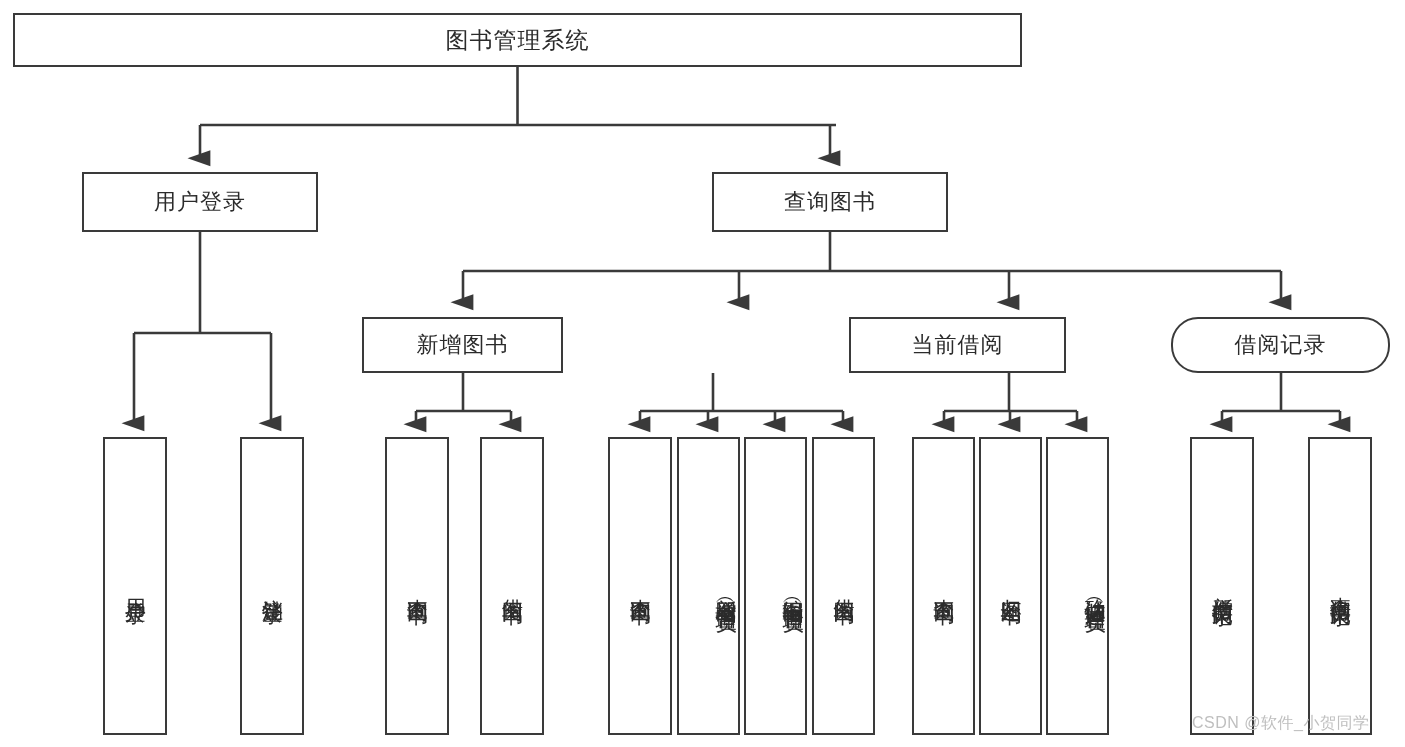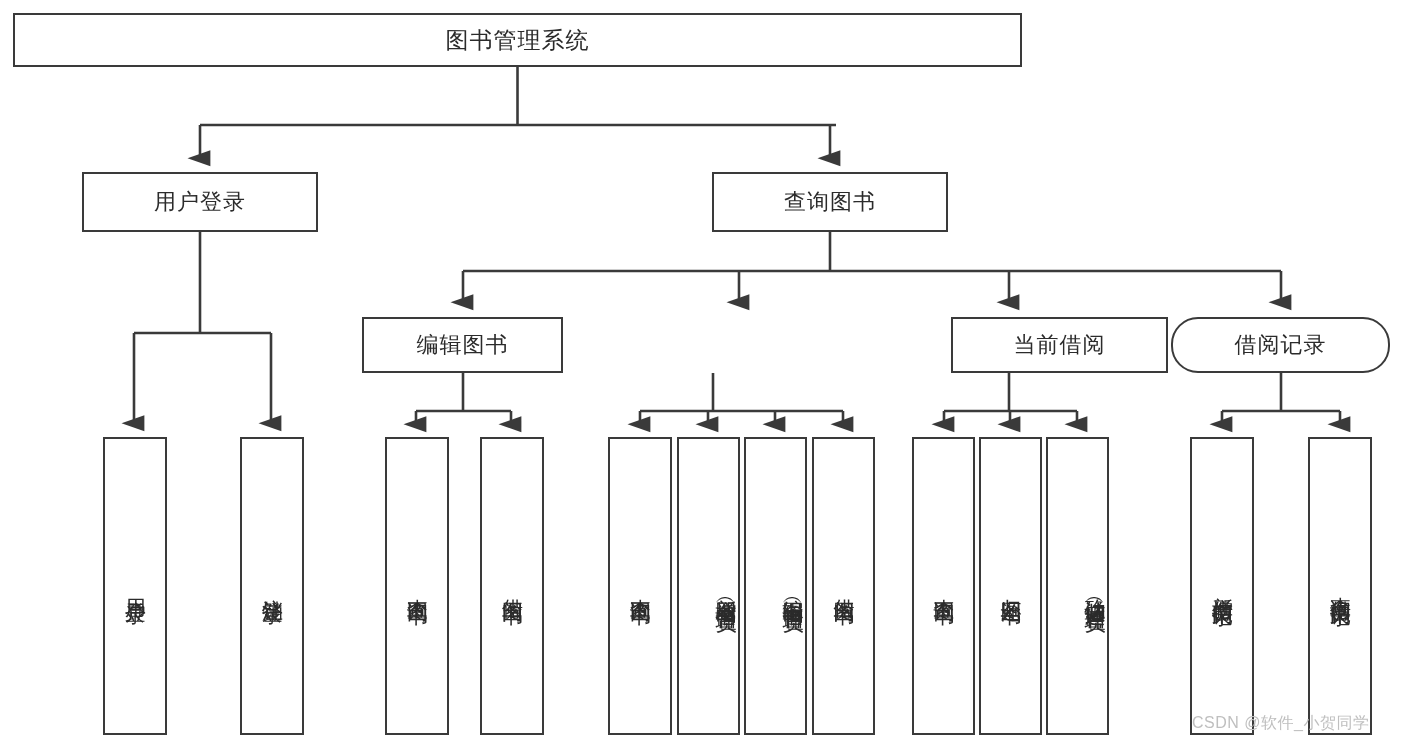--- a/index.html
+++ b/index.html
@@ -125,23 +125,23 @@
   </div>
 
   <div class="node node-h" style="left:82px; top:172px; width:236px; height:60px;">
     <span>用户登录</span>
   </div>
   <div class="node node-h" style="left:712px; top:172px; width:236px; height:60px;">
     <span>查询图书</span>
   </div>
 
   <div class="node node-h" style="left:362px; top:317px; width:201px; height:56px;">
-    <span>编辑图书</span>
+    <span>新增图书</span>
   </div>
-  <div class="node node-h" style="left:951px; top:317px; width:217px; height:56px;">
+  <div class="node node-h" style="left:849px; top:317px; width:217px; height:56px;">
     <span>当前借阅</span>
   </div>
   <div class="node node-h" style="left:1171px; top:317px; width:219px; height:56px;border-radius:27px;">
     <span>借阅记录</span>
   </div>
 
   <div class="node node-v center-v" style="left:103px; top:437px; width:64px; height:298px;">
     <span>用户登录</span>
   </div>
   <div class="node node-v center-v" style="left:240px; top:437px; width:64px; height:298px;">

